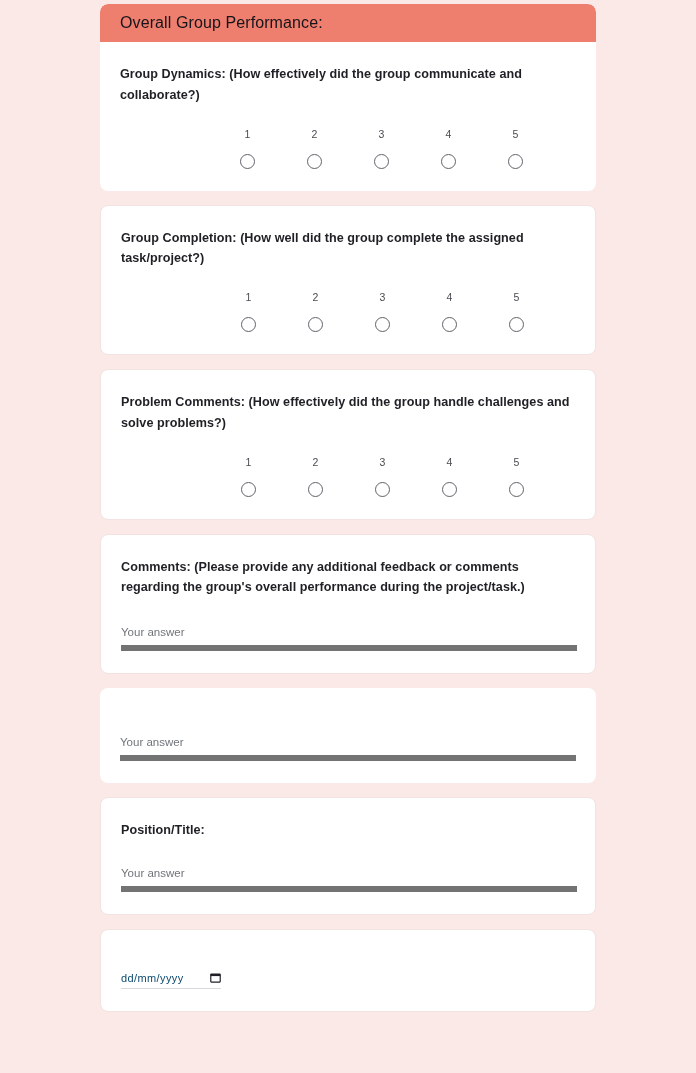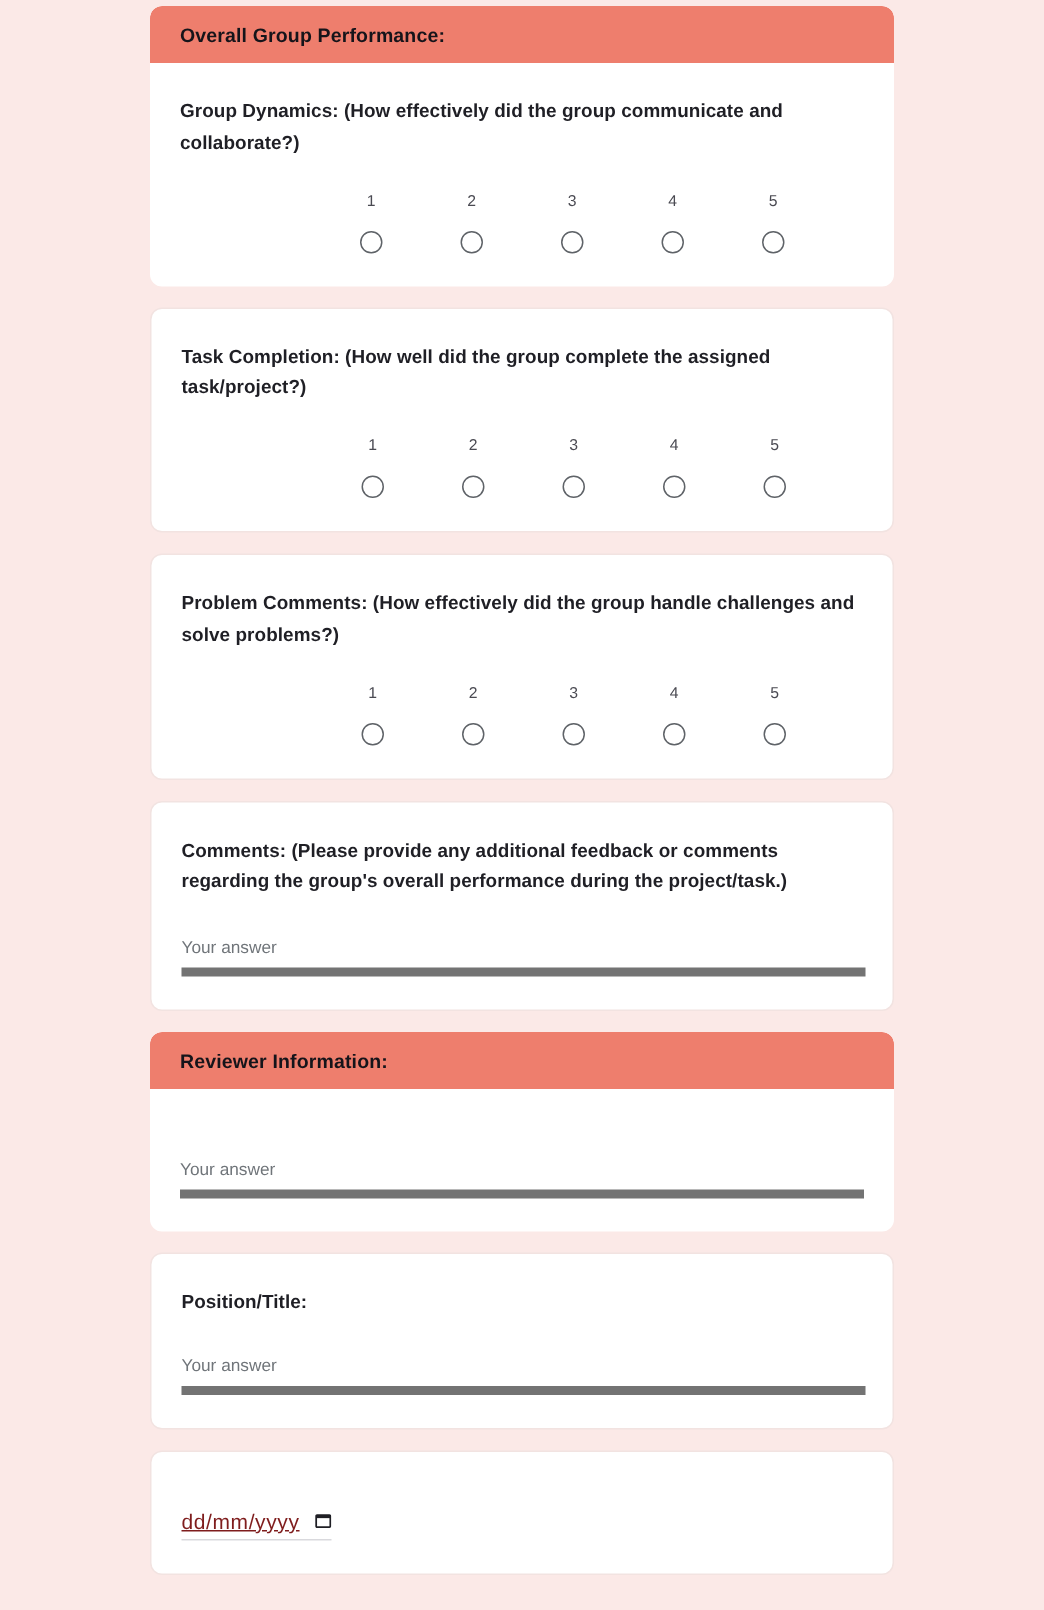--- a/index.html
+++ b/index.html
@@ -34,22 +34,22 @@
   
   .section-header {
     background: #ee7e6d;
     height: 38px;
     display: flex;
     align-items: center;
     padding: 0 20px;
     border-radius: 8px 8px 0 0;
   }
   .section-header-title {
-    font-size: 13px;
-    font-weight: bold;
+    font-size: 16px;
+    font-weight: normal;
     color: #15141a;
     letter-spacing: 0.1px;
   }
 
   
   .card-body {
     padding: 22px 20px 22px 20px;
   }
   .card-body.tight { padding: 20px 20px 22px 20px; }
 
@@ -118,25 +118,24 @@
   }
   .date-input-wrap {
     display: inline-flex;
     align-items: center;
     border-bottom: 1px solid #d9d9dd;
     padding-bottom: 4px;
     width: 100px;
     justify-content: space-between;
   }
   .date-placeholder {
-    font-size: 14px;
-    color: #7f1d1d;
+    font-size: 11px;
+    color: #0c4a6e;
     letter-spacing: 0.4px;
     font-family: "Liberation Sans", sans-serif;
-    text-decoration: underline;
   }
   .cal-icon {
     width: 11px;
     height: 11px;
     display: block;
   }
 </style>
 </head>
 <body>
 
@@ -182,21 +181,21 @@
           <div class="scale-cell">
               <span class="radio"></span>
             </div>
         </div>
       </div>
     </div>
   </div>
 
   <div class="card">
     <div class="card-body">
-      <div class="question-text">Task Completion: (How well did the group complete the assigned task/project?)</div>
+      <div class="question-text">Group Completion: (How well did the group complete the assigned task/project?)</div>
       <div class="scale">
         <div class="scale-row scale-labels">
           <div class="scale-cell">
               <span class="scale-num">1</span>
             </div>
           <div class="scale-cell">
               <span class="scale-num">2</span>
             </div>
           <div class="scale-cell">
               <span class="scale-num">3</span>
@@ -272,23 +271,20 @@
   </div>
 
   <div class="card">
     <div class="card-body">
       <div class="question-text">Comments: (Please provide any additional feedback or comments regarding the group's overall performance during the project/task.)</div>
       <input class="answer-field" type="text" placeholder="Your answer" style="">
     </div>
   </div>
 
   <div class="card section-card">
-    <div class="section-header">
-      <span class="section-header-title">Reviewer Information:</span>
-    </div>
     <div class="card-body">
       <input class="answer-field spaced" type="text" placeholder="Your answer" style="">
     </div>
   </div>
 
   <div class="card">
     <div class="card-body">
       <div class="question-text">Position/Title:</div>
       <input class="answer-field spaced" type="text" placeholder="Your answer" style="">
     </div>

